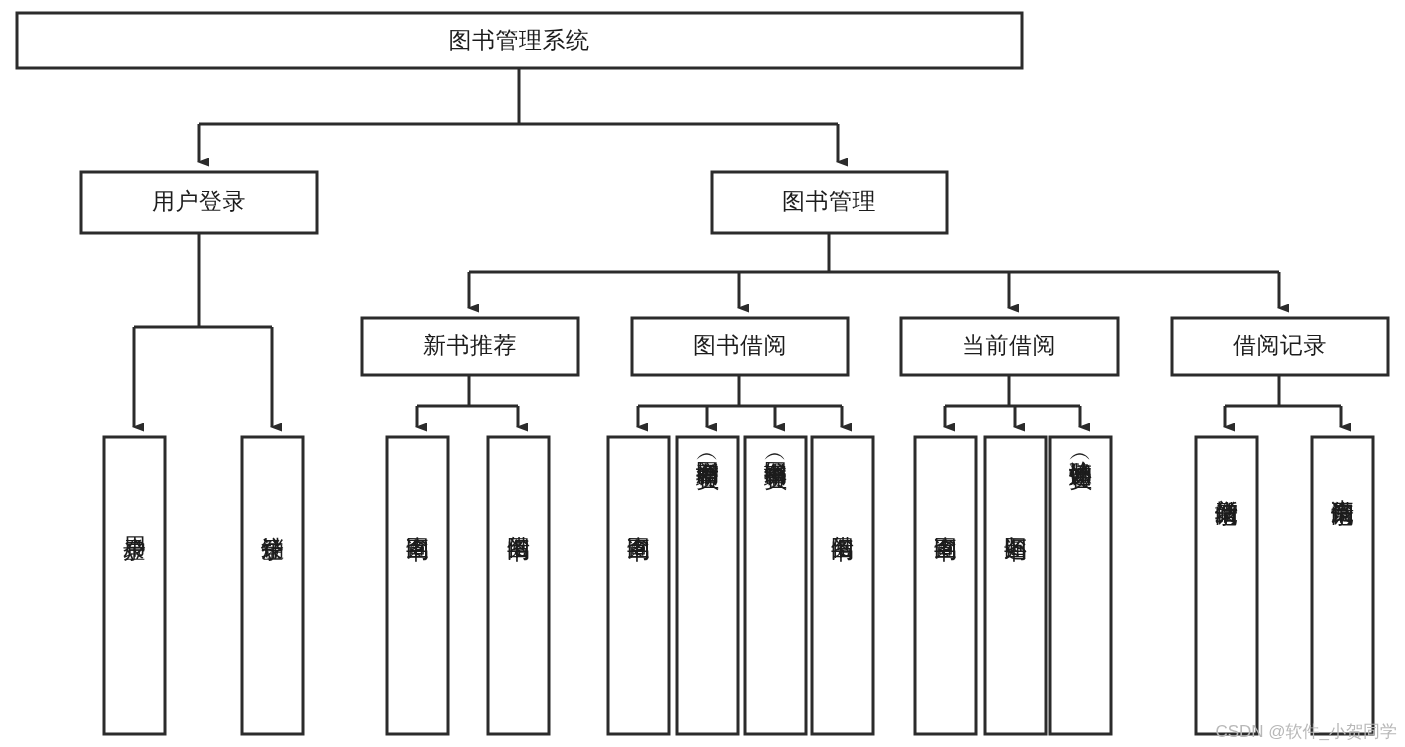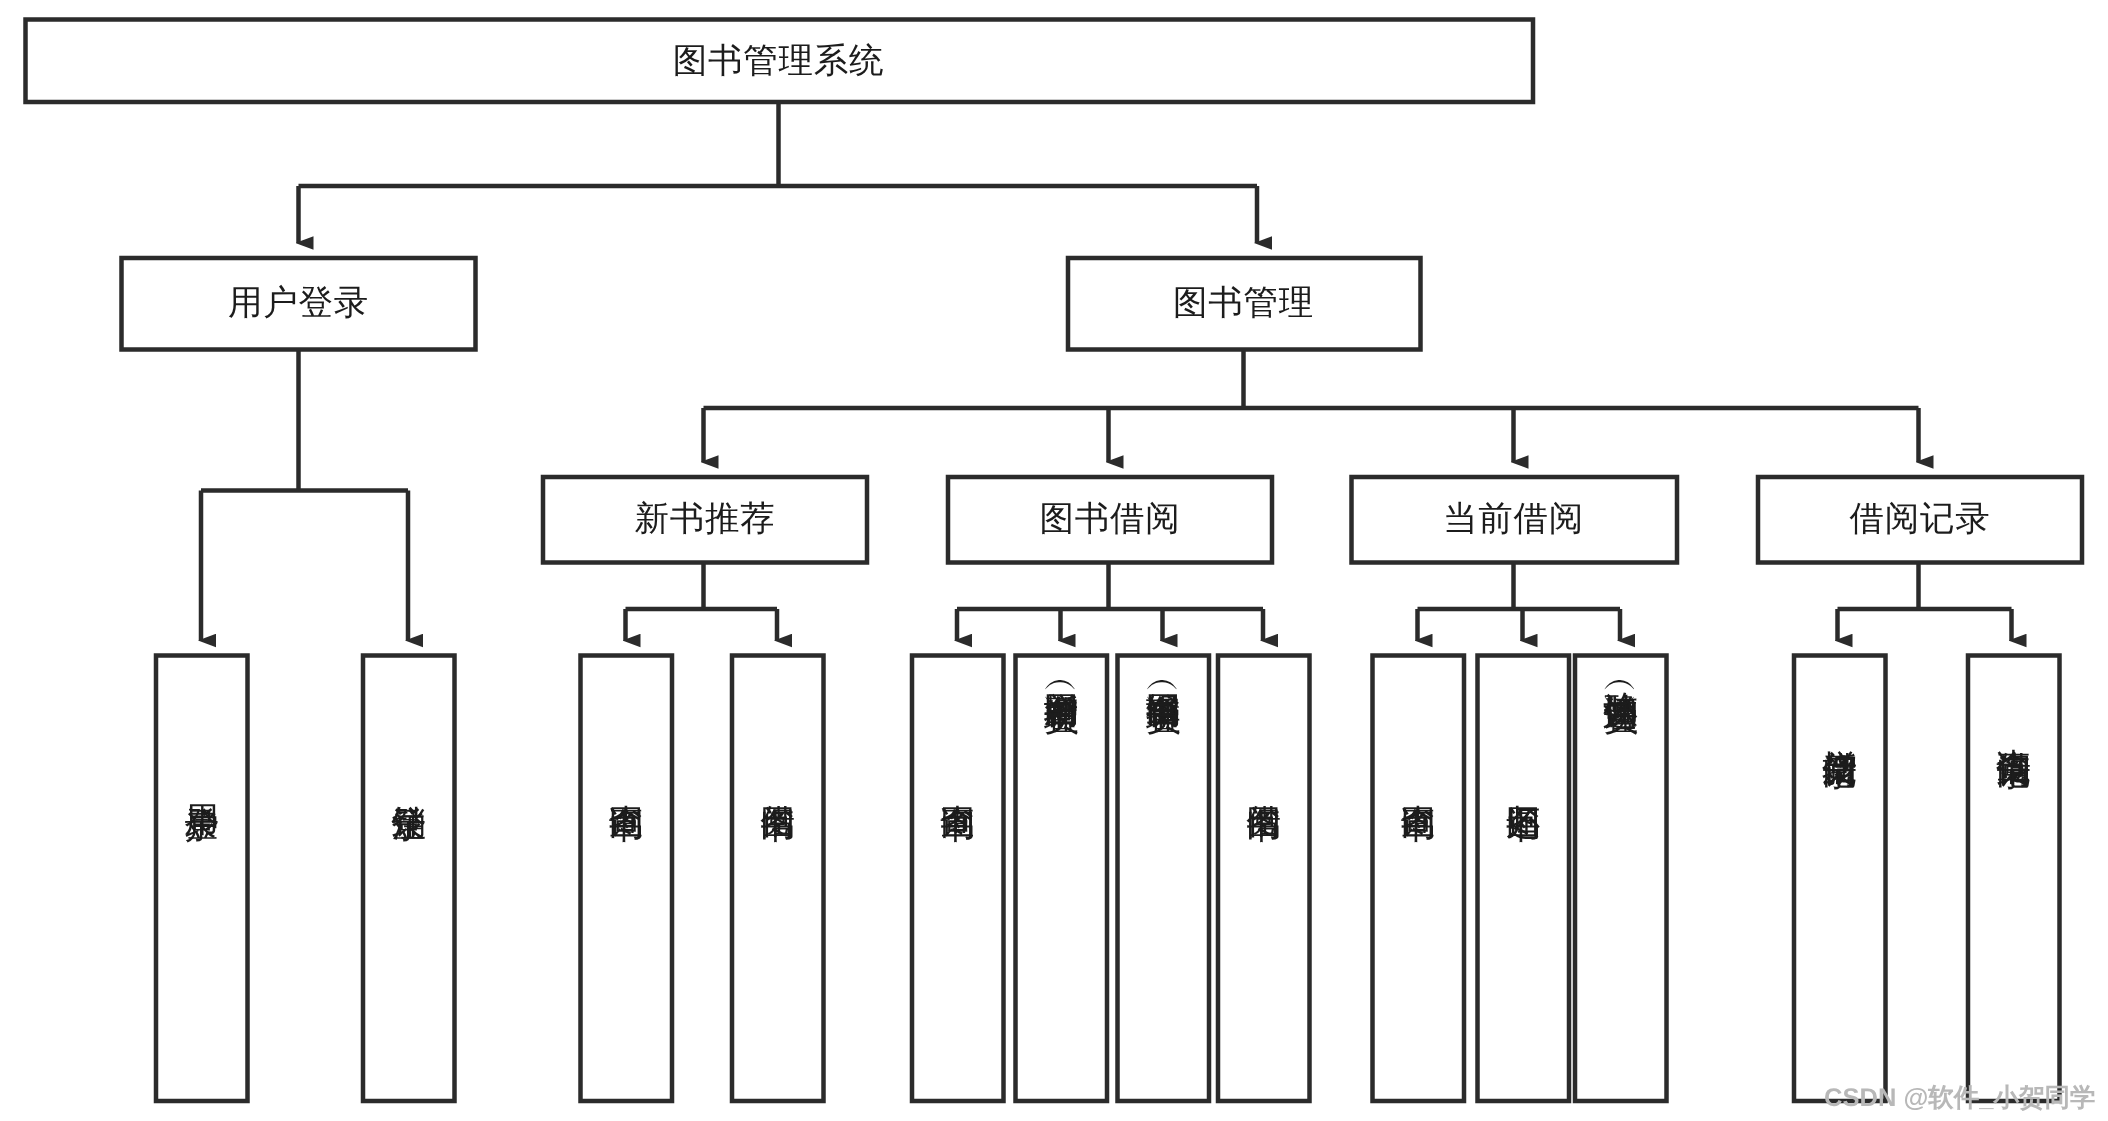--- a/index.html
+++ b/index.html
@@ -55,21 +55,20 @@
   }
   .watermark {
     position: absolute;
     right: 8px;
     bottom: 4px;
     font-family: "Liberation Sans", "DejaVu Sans", sans-serif;
     font-size: 17px;
     color: #b8b8b8;
     white-space: nowrap;
     pointer-events: none;
-    font-weight: bold;
   }
 </style>
 </head>
 <body>
 
 <div id="diagram-root">
   <svg class="flowchart" viewBox="0 0 1405 747" xmlns="http://www.w3.org/2000/svg">
     <defs>
       <marker id="arrowhead" markerWidth="10" markerHeight="12" refX="4.5" refY="10" orient="auto" markerUnits="userSpaceOnUse">
         <path d="M0,0 L9,0 L4.5,12 Z" fill="#2b2b2b"></path>

